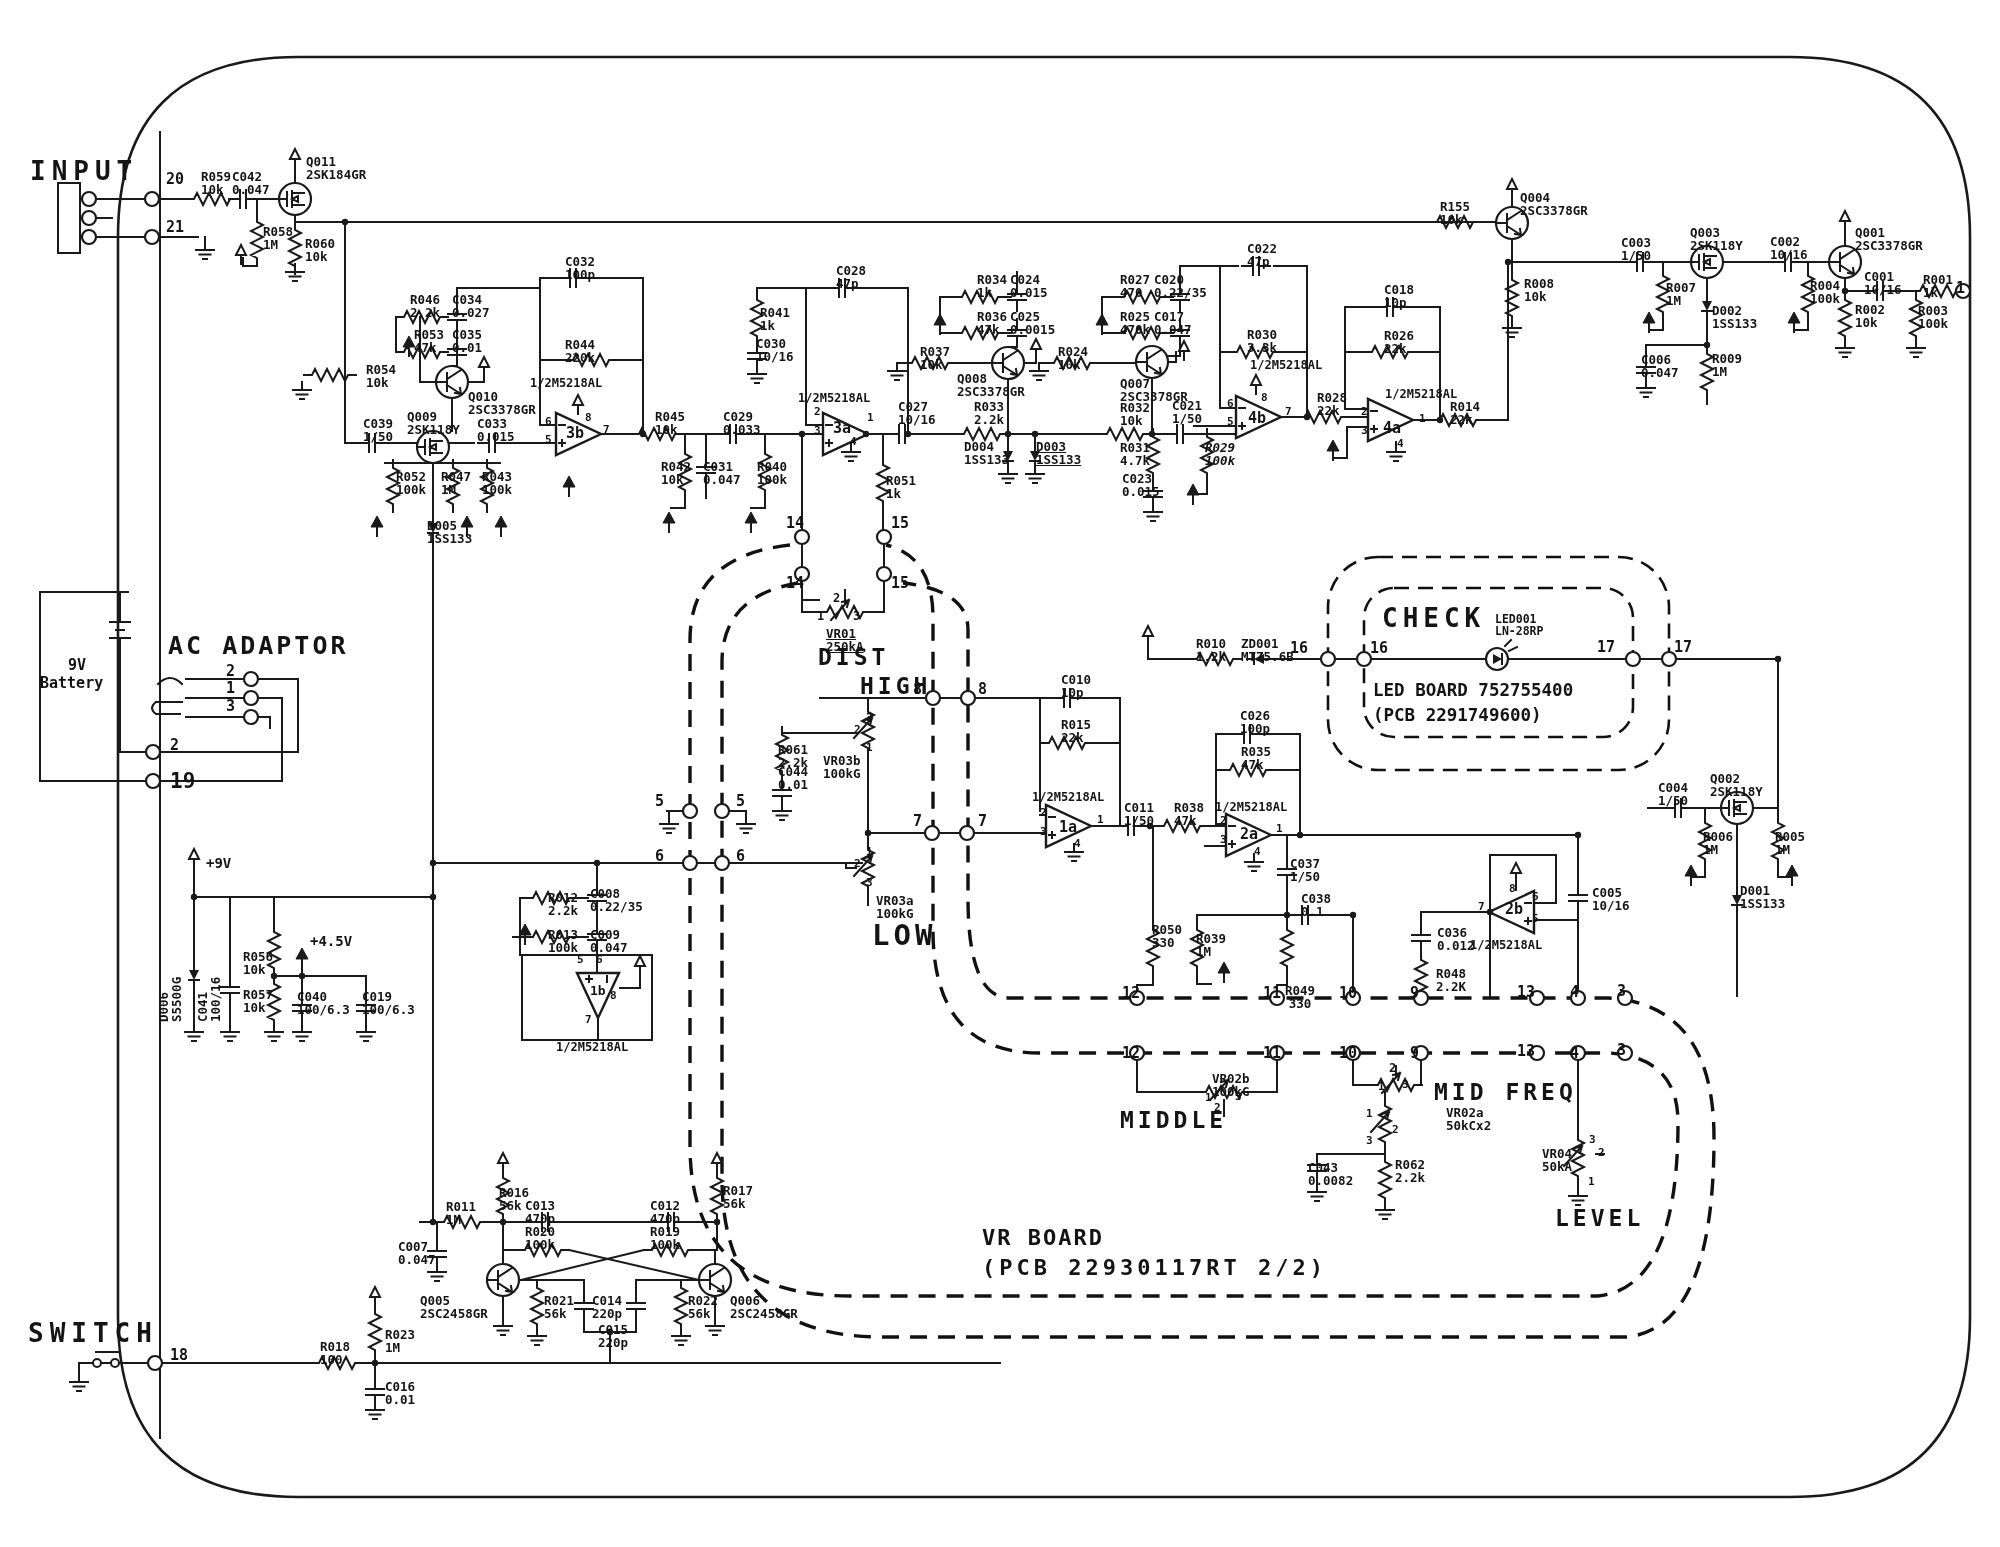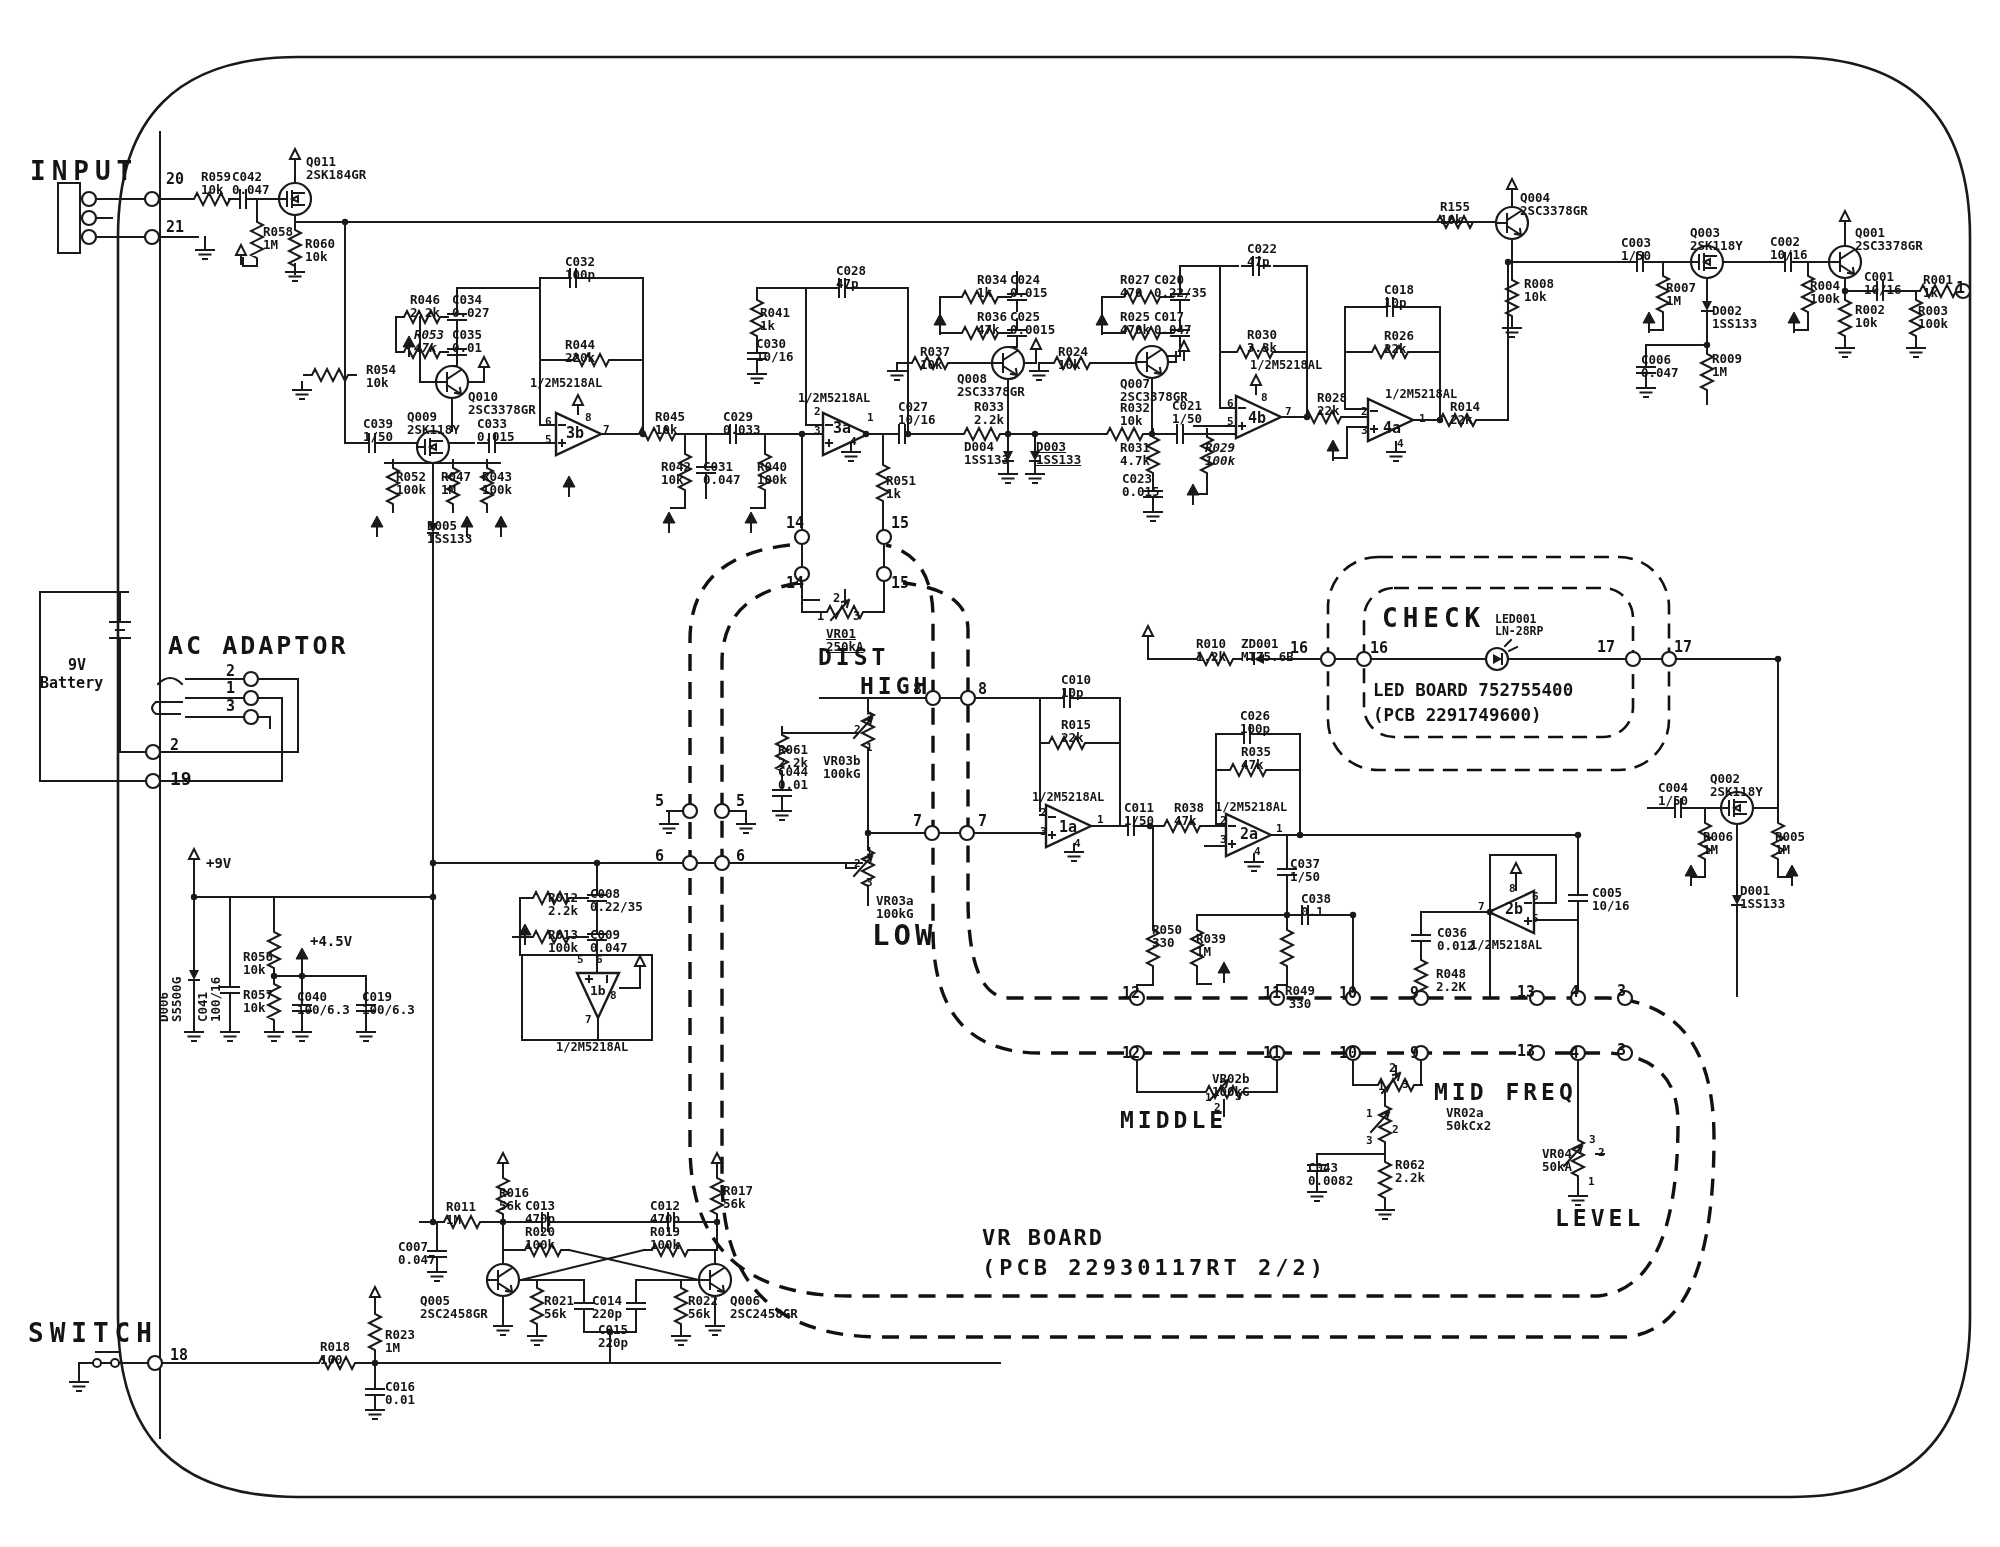--- a/index.html
+++ b/index.html
@@ -427,21 +427,21 @@
       <div class="lbl" style="left: 306px; top: 155px;">Q011
 2SK184GR</div>
       <div class="lbl" style="left: 263px; top: 225px;">R058
 1M</div>
       <div class="lbl" style="left: 305px; top: 237px;">R060
 10k</div>
       <div class="lbl" style="left: 410px; top: 293px;">R046
 2.2k</div>
       <div class="lbl" style="left: 452px; top: 293px;">C034
 0.027</div>
-      <div class="lbl" style="left: 414px; top: 328px; font-style: italic;">R053
+      <div class="lbl" style="left: 414px; top: 328px;">R053
 47k</div>
       <div class="lbl" style="left: 452px; top: 328px;">C035
 0.01</div>
       <div class="lbl" style="left: 366px; top: 363px;">R054
 10k</div>
       <div class="lbl" style="left: 468px; top: 390px;">Q010
 2SC3378GR</div>
       <div class="lbl" style="left: 407px; top: 410px;">Q009
 2SK118Y</div>
       <div class="lbl" style="left: 363px; top: 417px;">C039
@@ -589,21 +589,21 @@
 10k</div>
       <div class="lbl" style="left: 1918px; top: 304px;">R003
 100k</div>
       <div class="lbl big" style="left: 168px; top: 633px; font-size: 25px; letter-spacing: 3px;">AC ADAPTOR</div>
       <div class="lbl" style="left: 68px; top: 658px; font-size: 15px;">9V</div>
       <div class="lbl" style="left: 40px; top: 676px; font-size: 15px;">Battery</div>
       <div class="lbl" style="left: 226px; top: 664px; font-size: 15px;">2</div>
       <div class="lbl" style="left: 226px; top: 681px; font-size: 15px;">1</div>
       <div class="lbl" style="left: 226px; top: 699px; font-size: 15px;">3</div>
       <div class="lbl" style="left: 170px; top: 738px; font-size: 15px;">2</div>
-      <div class="lbl" style="left: 170px; top: 770px; font-size: 18px;">19</div>
+      <div class="lbl" style="left: 170px; top: 770px; font-size: 21px;">19</div>
       <div class="lbl" style="left: 206px; top: 856px; font-size: 14px;">+9V</div>
       <div class="lbl" style="left: 157px; top: 1022px; transform: rotate(-90deg);">D006
 S5500G</div>
       <div class="lbl" style="left: 196px; top: 1022px; transform: rotate(-90deg);">C041
 100/16</div>
       <div class="lbl" style="left: 243px; top: 950px;">R056
 10k</div>
       <div class="lbl" style="left: 243px; top: 988px;">R057
 10k</div>
       <div class="lbl" style="left: 310px; top: 934px; font-size: 14px;">+4.5V</div>

